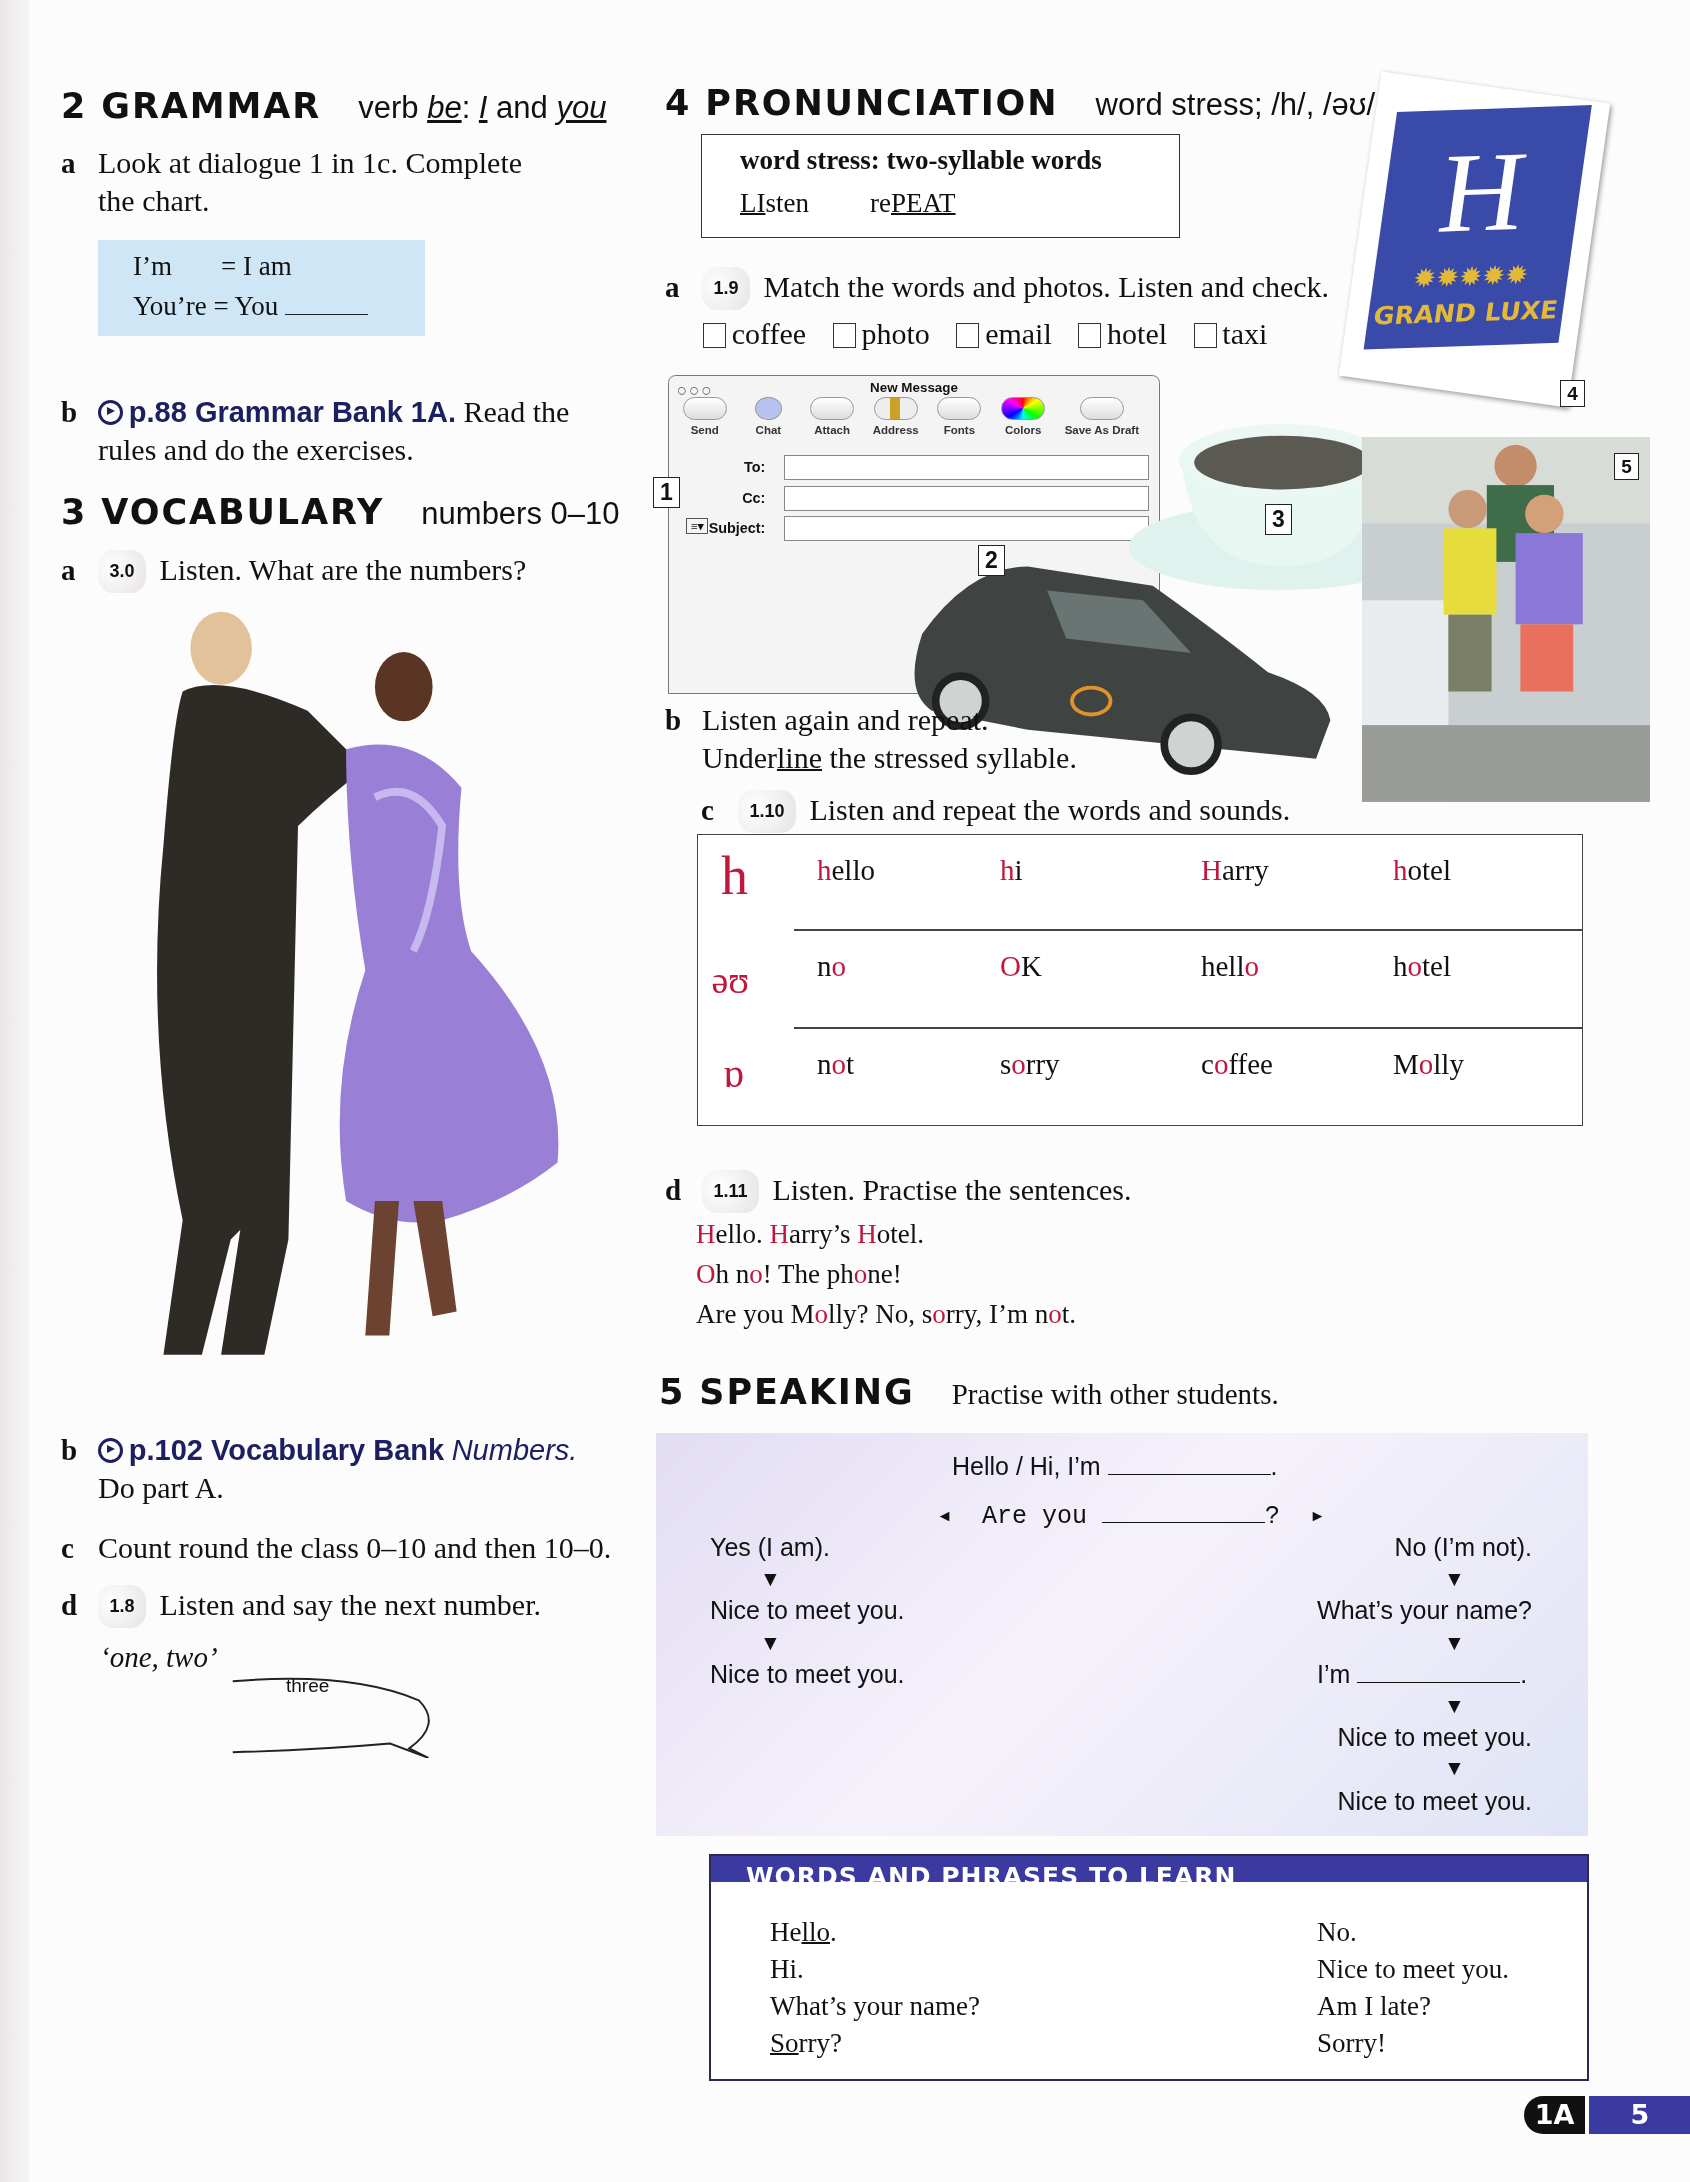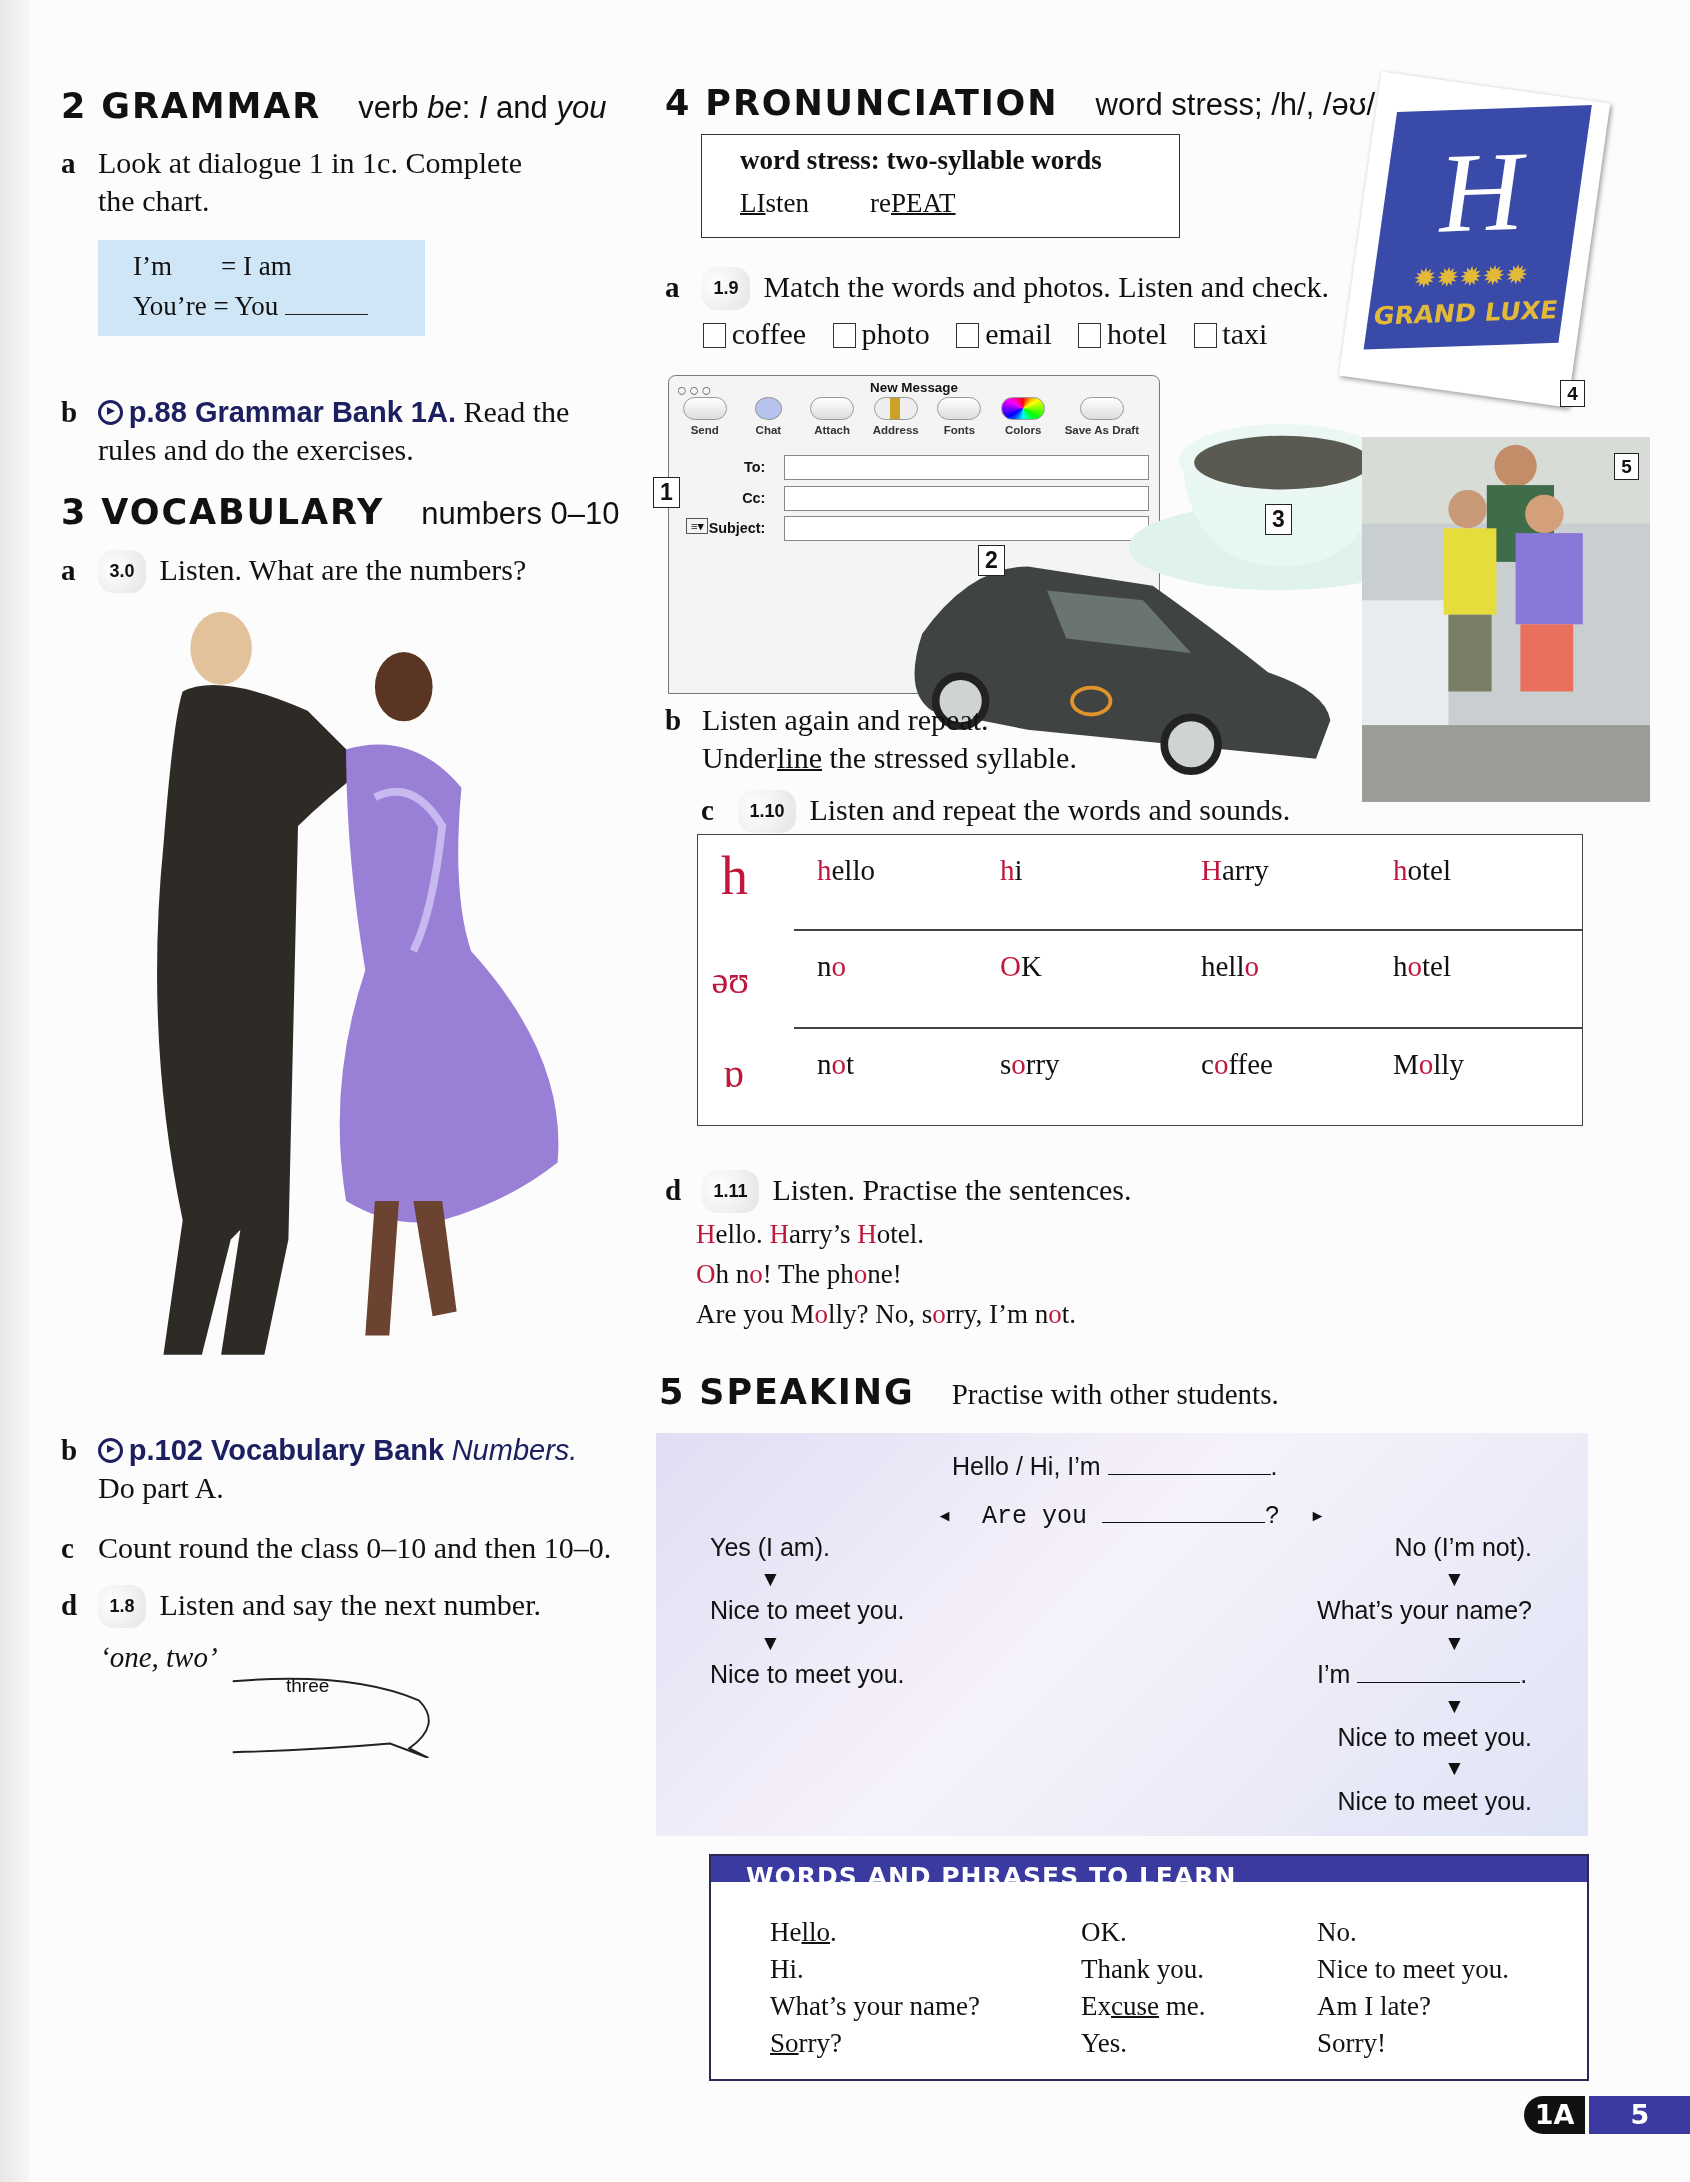--- a/index.html
+++ b/index.html
@@ -2,21 +2,21 @@
 <html><head>
 <meta charset="utf-8">
 <style>
   html,body{margin:0;padding:0;}
   body{width:1691px;height:2183px;position:relative;background:#fdfcfc;overflow:hidden;
        font-family:"Liberation Serif","DejaVu Serif",serif;color:#111;}
   .gutter{position:absolute;left:0;top:0;width:29px;height:2183px;background:linear-gradient(90deg,#e9e6e8,#f7f5f6);}
   .abs{position:absolute;}
   .sec-title{font-family:"DejaVu Sans","Liberation Sans",sans-serif;font-weight:bold;font-size:35px;letter-spacing:1.9px;white-space:nowrap;}
   .sec-title .sub{font-family:"Liberation Sans",sans-serif;font-weight:normal;letter-spacing:0;font-size:31px;margin-left:23px;}
-  .sec-title .sub i{font-style:italic;}
+  .sec-title .sub i{font-style:italic;text-decoration:underline;}
   .txt{font-size:30px;line-height:37px;white-space:nowrap;}
   .lbl{font-weight:bold;display:inline-block;width:37px;font-size:29px;}
   .audio{display:inline-block;font-family:"Liberation Sans",sans-serif;font-weight:bold;font-size:18px;
          padding:2.9px 11.5px;border-radius:15.4px;background:radial-gradient(circle at 30% 40%,#fff,#e6e2e6);margin-right:13.4px;vertical-align:2.9px;}
   .bank{font-family:"Liberation Sans",sans-serif;font-weight:bold;color:#1c2060;font-size:29px;}
   .arrowcirc{display:inline-block;width:25px;height:25px;border-radius:50%;border:3.8px solid #1c2060;box-sizing:border-box;position:relative;vertical-align:-2.9px;margin-right:5.8px;}
   .arrowcirc::after{content:"";position:absolute;left:5.8px;top:3.8px;border-left:8.6px solid #1c2060;border-top:4.8px solid transparent;border-bottom:4.8px solid transparent;}
   .bluebox{background:#cfe6f7;}
   .red{color:#c0173c;}
   .boxed{border:1.9px solid #333;background:#fff;}
@@ -290,26 +290,20 @@
 </div>
 
 <div class="words">
   <div class="head">WORDS AND PHRASES TO LEARN</div>
   <div class="col" style="left:35px;">
     <div>He<u>llo</u>.</div>
       <div>Hi.</div>
       <div>What’s your name?</div>
       <div><u>So</u>rry?</div>
   </div>
-  <div class="col" style="left:346px;">
-    <div>OK.</div>
-      <div>Thank you.</div>
-      <div>Ex<u>cuse</u> me.</div>
-      <div>Yes.</div>
-  </div>
   <div class="col" style="left:582px;">
     <div>No.</div>
       <div>Nice to meet you.</div>
       <div>Am I late?</div>
       <div>Sorry!</div>
   </div>
 </div>
 
 <div class="pager" style="left:1524px;width:61px;background:#111;border-radius:19px 0 0 19px;">1A</div>
 <div class="pager" style="left:1589px;width:102px;background:#3a3aa0;">5</div>

